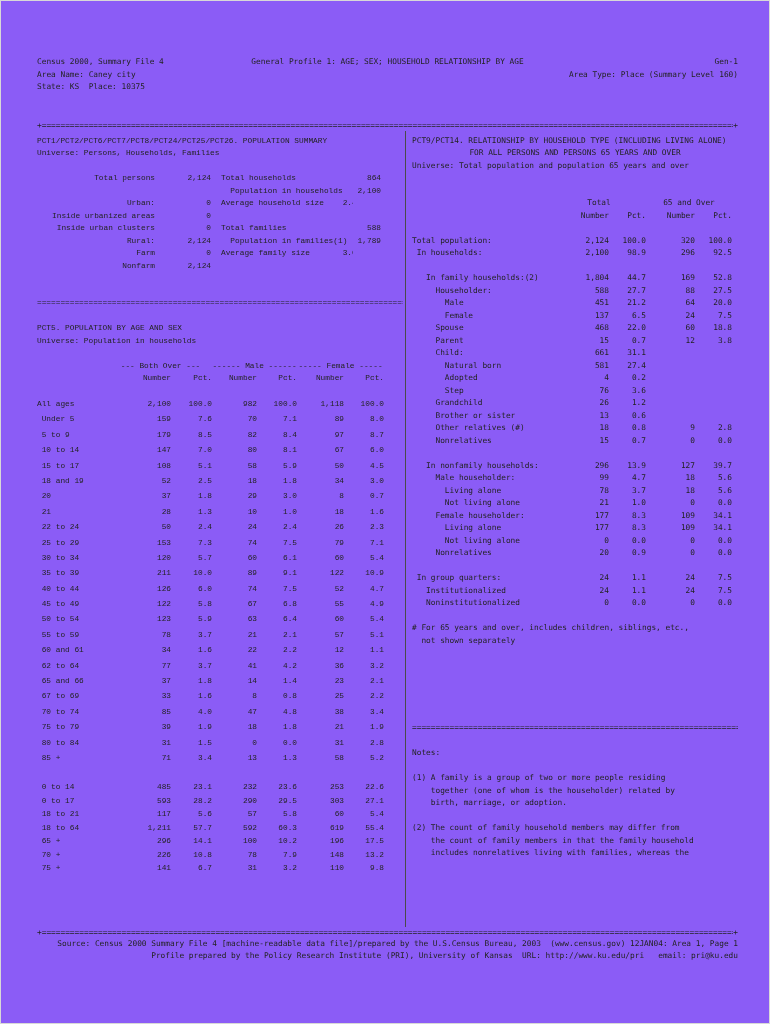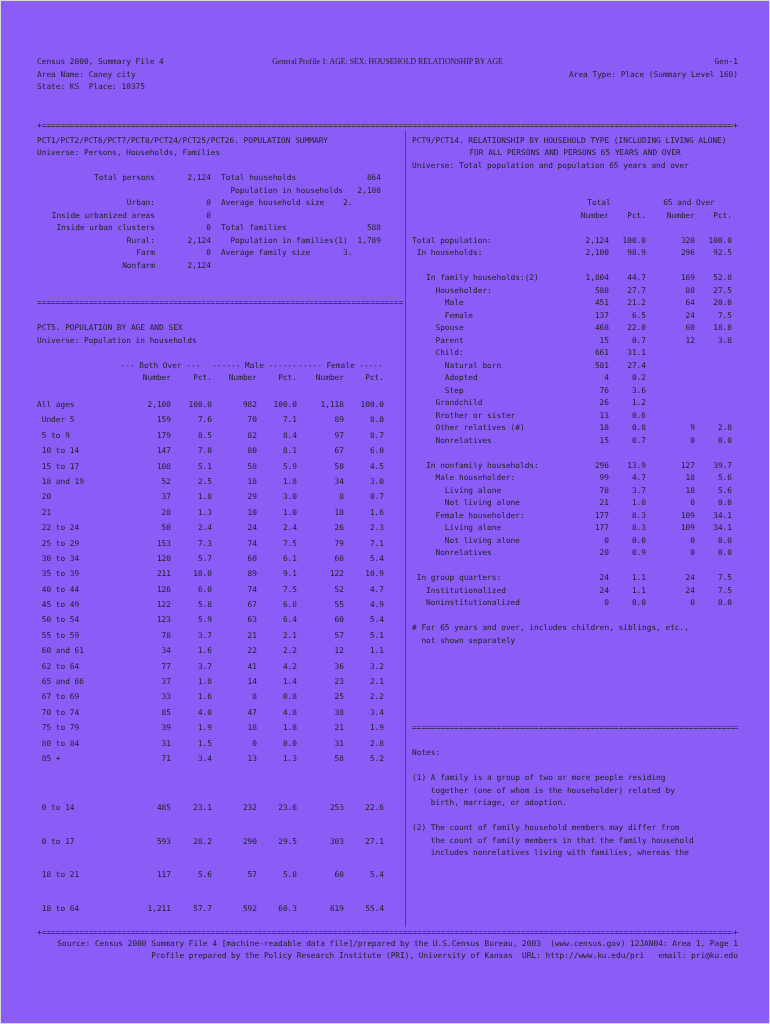--- a/index.html
+++ b/index.html
@@ -8,27 +8,27 @@
     width:770px; height:1024px;
     font-family:"DejaVu Sans Mono","Liberation Mono",monospace;
     font-size:7.8px; color:#232323;
   }
   .page {
     position:relative; width:770px; height:1024px;
     background:#8b5cf6; border:1px solid #d8d8d8;
     padding:55px 31px 0 36px;
   }
   .hline { position:relative; height:12.5px; line-height:12.5px; white-space:pre; display:flex; justify-content:space-between; }
-  .hline .ctr { position:absolute; left:0; right:0; text-align:center;font-family:Liberation Serif, serif; }
+  .hline .ctr { position:absolute; left:0; right:0; text-align:center; }
   .spacer25 { height:26px; }
   .eqrow { display:flex; height:11px; line-height:11px; overflow:hidden; white-space:nowrap; }
   .eqrow .fill-eq { flex:1; overflow:hidden; white-space:nowrap; }
   .columns { display:flex; height:796px; align-items:stretch; }
   .col { overflow:hidden; padding-top:4px; }
-  .col.left  { width:368px; padding-right:2px; }
+  .col.left  { width:368px; padding-right:2px;font-family:Liberation Mono, monospace; }
   .col.right { flex:1; border-left:1px solid #4a4a4a; padding-left:6px; }
   .line { height:12.5px; line-height:12.5px; white-space:pre; overflow:hidden; }
   .line.center { text-align:center; }
   .gap75 { height:75px; }
   .eq-line { height:12.5px; line-height:12.5px; overflow:hidden; white-space:nowrap; }
   .trow { display:flex; height:12.5px; line-height:12.5px; overflow:hidden; }
   .c { white-space:pre; overflow:hidden; }
   
   .sum .c0 { width:118px;text-align:right; }
   .sum .c1 { width:56px;  text-align:right; }
@@ -37,21 +37,21 @@
   
   .age .trow { height:15.4px; line-height:15.4px; }
   .age.hdrrow .trow, .ghdr { height:12.5px; line-height:12.5px;align-items:center; }
   .age .c0 { width:72px; }
   .age .c1 { width:62px; text-align:right; }
   .age .c2 { width:41px; text-align:right; }
   .age .c3 { width:45px; text-align:right; }
   .age .c4 { width:40px; text-align:right; }
   .age .c5 { width:47px; text-align:right; }
   .age .c6 { width:40px; text-align:right; }
-  .age.sumrows .trow { height:13.5px; line-height:13.5px;margin-top:20px; }
+  .age.sumrows .trow { height:13.5px; line-height:13.5px; }
   .ghdr { display:flex; white-space:pre; }
   .ghdr .sp  { width:72px; }
   .ghdr .ga0 { width:103px; text-align:center; }
   .ghdr .ga1 { width:85px;  text-align:center; }
   .ghdr .ga2 { width:87px;  text-align:center; }
   
   .rel .c0 { width:140px; }
   .rel .c1 { width:57px; text-align:right; }
   .rel .c2 { width:37px; text-align:right; }
   .rel .c3 { width:49px; text-align:right; }

